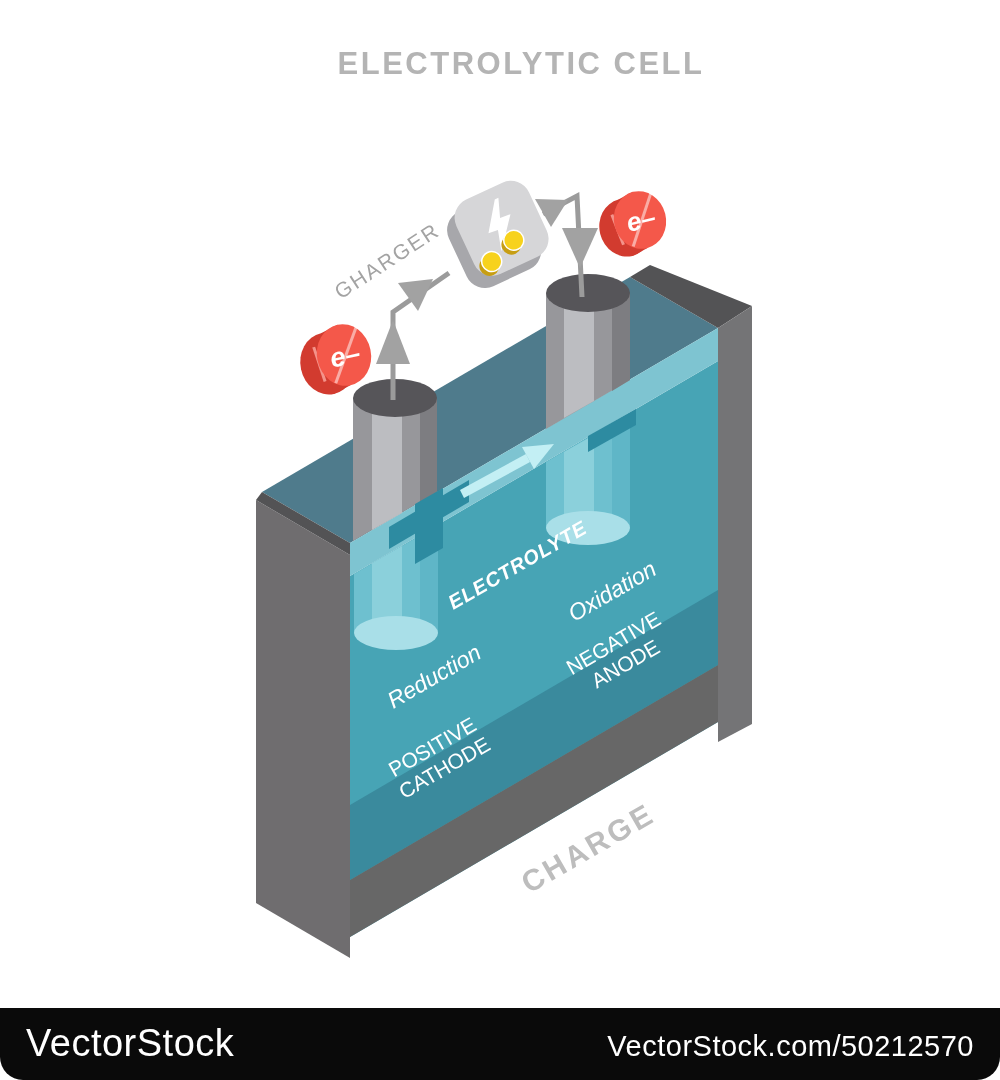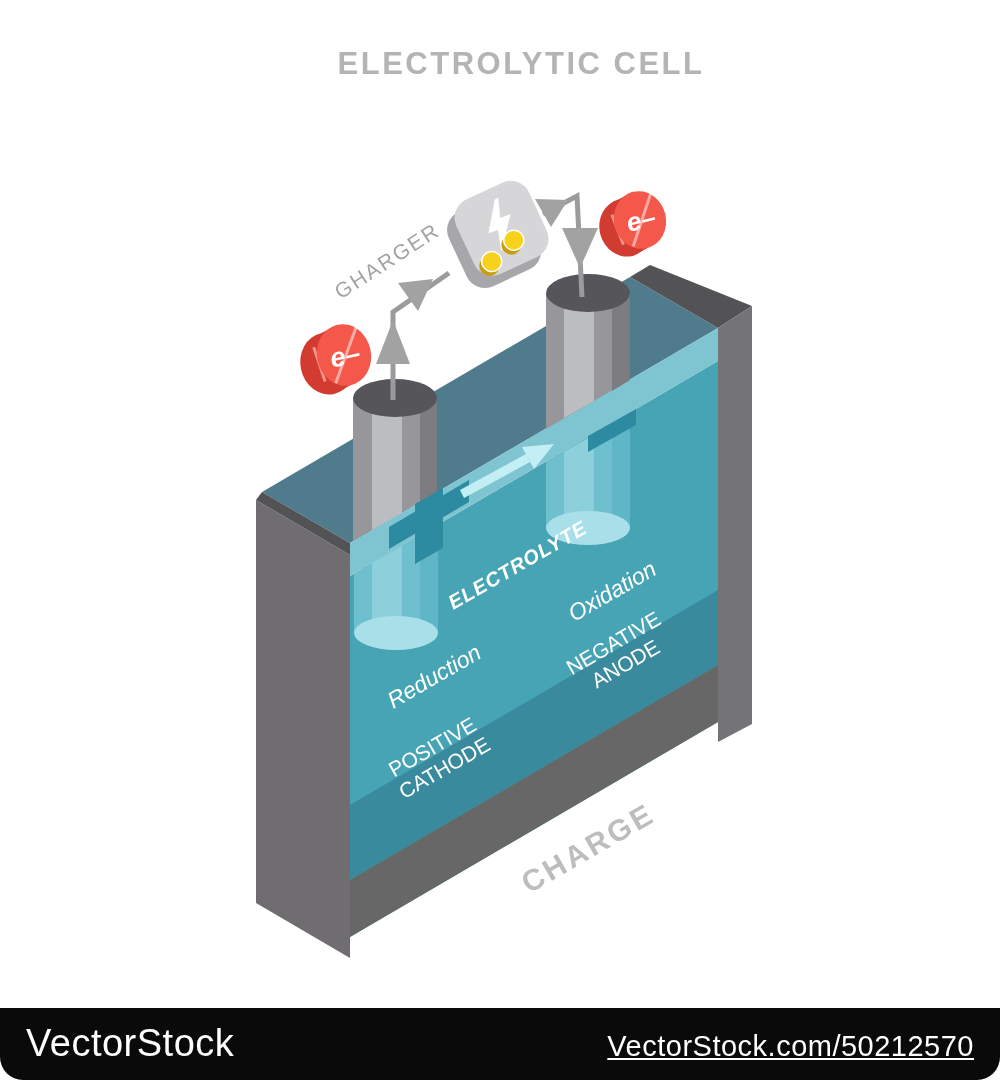--- a/index.html
+++ b/index.html
@@ -2,21 +2,21 @@
 <html><head>
 <meta charset="utf-8">
 <style>
   html,body{margin:0;padding:0;background:#ffffff;}
   .stage{position:relative;width:1000px;height:1080px;background:#ffffff;overflow:hidden;
          font-family:"Liberation Sans",sans-serif;border-radius:23px;}
   .scene{position:absolute;left:0;top:0;}
   svg text{font-family:"Liberation Sans",sans-serif;}
   .wm-bar{position:absolute;left:0;top:1008px;width:1000px;height:72px;}
   .wm-brand{position:absolute;left:26px;top:14px;font-size:38px;letter-spacing:0.5px;}
-  .wm-credit{position:absolute;right:26px;top:22px;font-size:29px;letter-spacing:0.5px;text-decoration:underline;}
+  .wm-credit{position:absolute;right:26px;top:22px;font-size:29px;letter-spacing:0.5px;}
 </style>
 </head>
 <body>
 
 <div class="stage">
 
   <svg class="scene" width="1000" height="1080" viewBox="0 0 1000 1080">
 
     <text x="521" y="74" text-anchor="middle" font-size="31" font-weight="bold" letter-spacing="2.5" fill="#b4b4b4">ELECTROLYTIC CELL</text>
 

